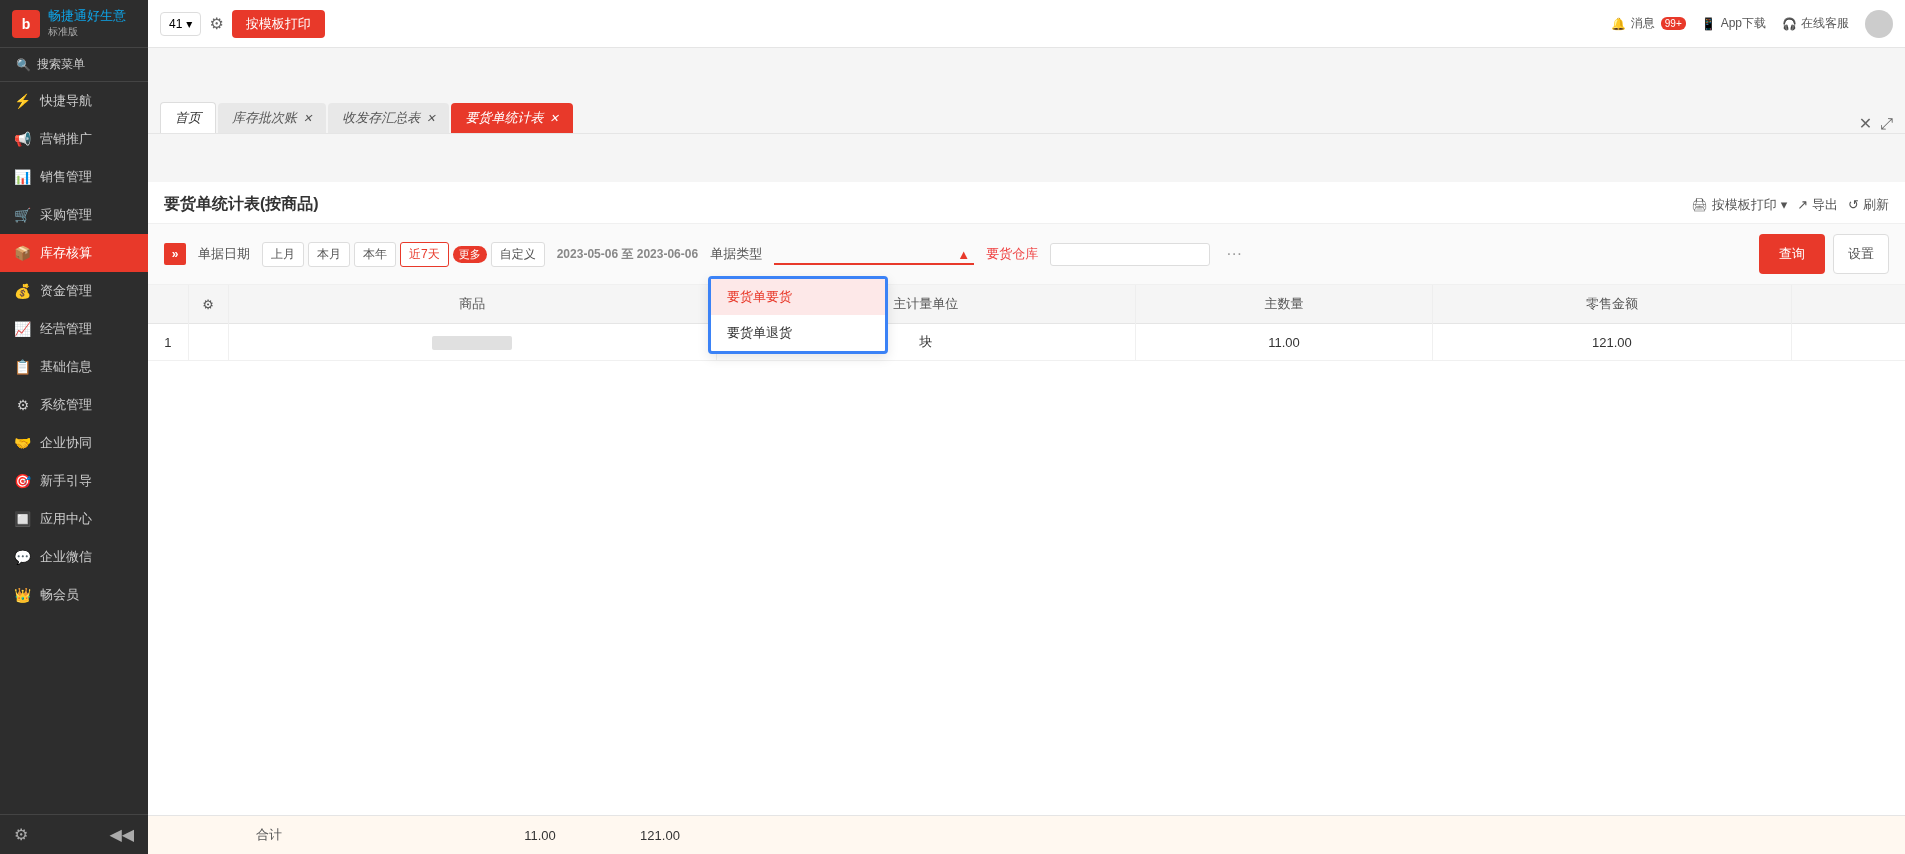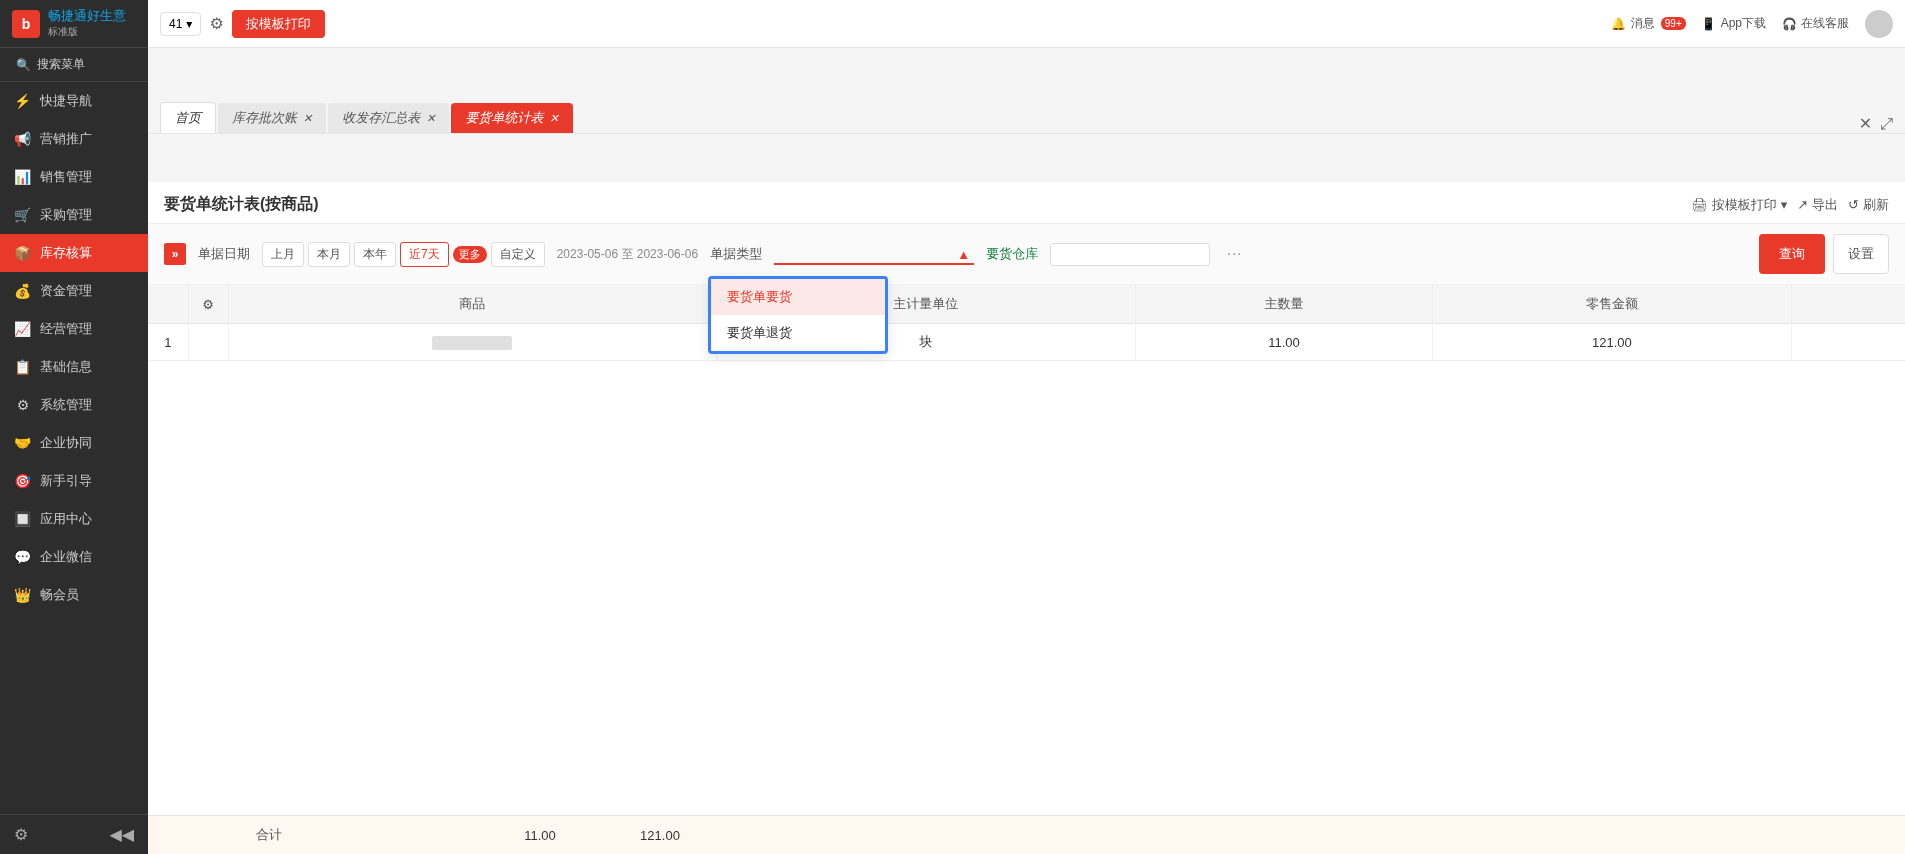--- a/index.html
+++ b/index.html
@@ -172,33 +172,33 @@
     .date-btns { display: flex; gap: 4px; align-items: center; }
     .date-btn {
       padding: 3px 8px; border-radius: 3px;
       font-size: 12px; cursor: pointer; border: 1px solid #ddd; background: #fff; color: #555;
     }
     .date-btn.active { color: #e8392a; border-color: #e8392a; }
     .tag-more {
       background: #e8392a; color: #fff; border-radius: 10px;
       font-size: 11px; padding: 1px 6px; cursor: pointer;
     }
-    .date-range { font-size: 12px; color: #888; }
+    .date-range { font-size: 12px; color: #888; font-weight: bold; }
     .filter-type-input-wrapper {
       position: relative;
       display: flex; align-items: center;
     }
     .filter-type-input {
       border: none; border-bottom: 2px solid #e8392a;
       outline: none; font-size: 13px; padding: 2px 30px 2px 4px;
       background: transparent; width: 200px; color: #333;
     }
     .filter-type-chevron { position: absolute; right: 4px; color: #e8392a; cursor: pointer; }
 
-    .warehouse-label { color: #15803d; font-size: 13px; white-space: nowrap; }
+    .warehouse-label { color: #ef4444; font-size: 13px; white-space: nowrap; }
     .warehouse-input {
       border: 1px solid #ddd; padding: 3px 8px;
       border-radius: 3px; font-size: 13px; background: #fff; width: 160px;
     }
     .more-dots { color: #999; cursor: pointer; font-size: 16px; margin-left: 4px; }
 
     .filter-actions { display: flex; gap: 8px; margin-left: auto; }
     .query-btn {
       background: #e8392a; color: #fff;
       border: none; border-radius: 4px;

